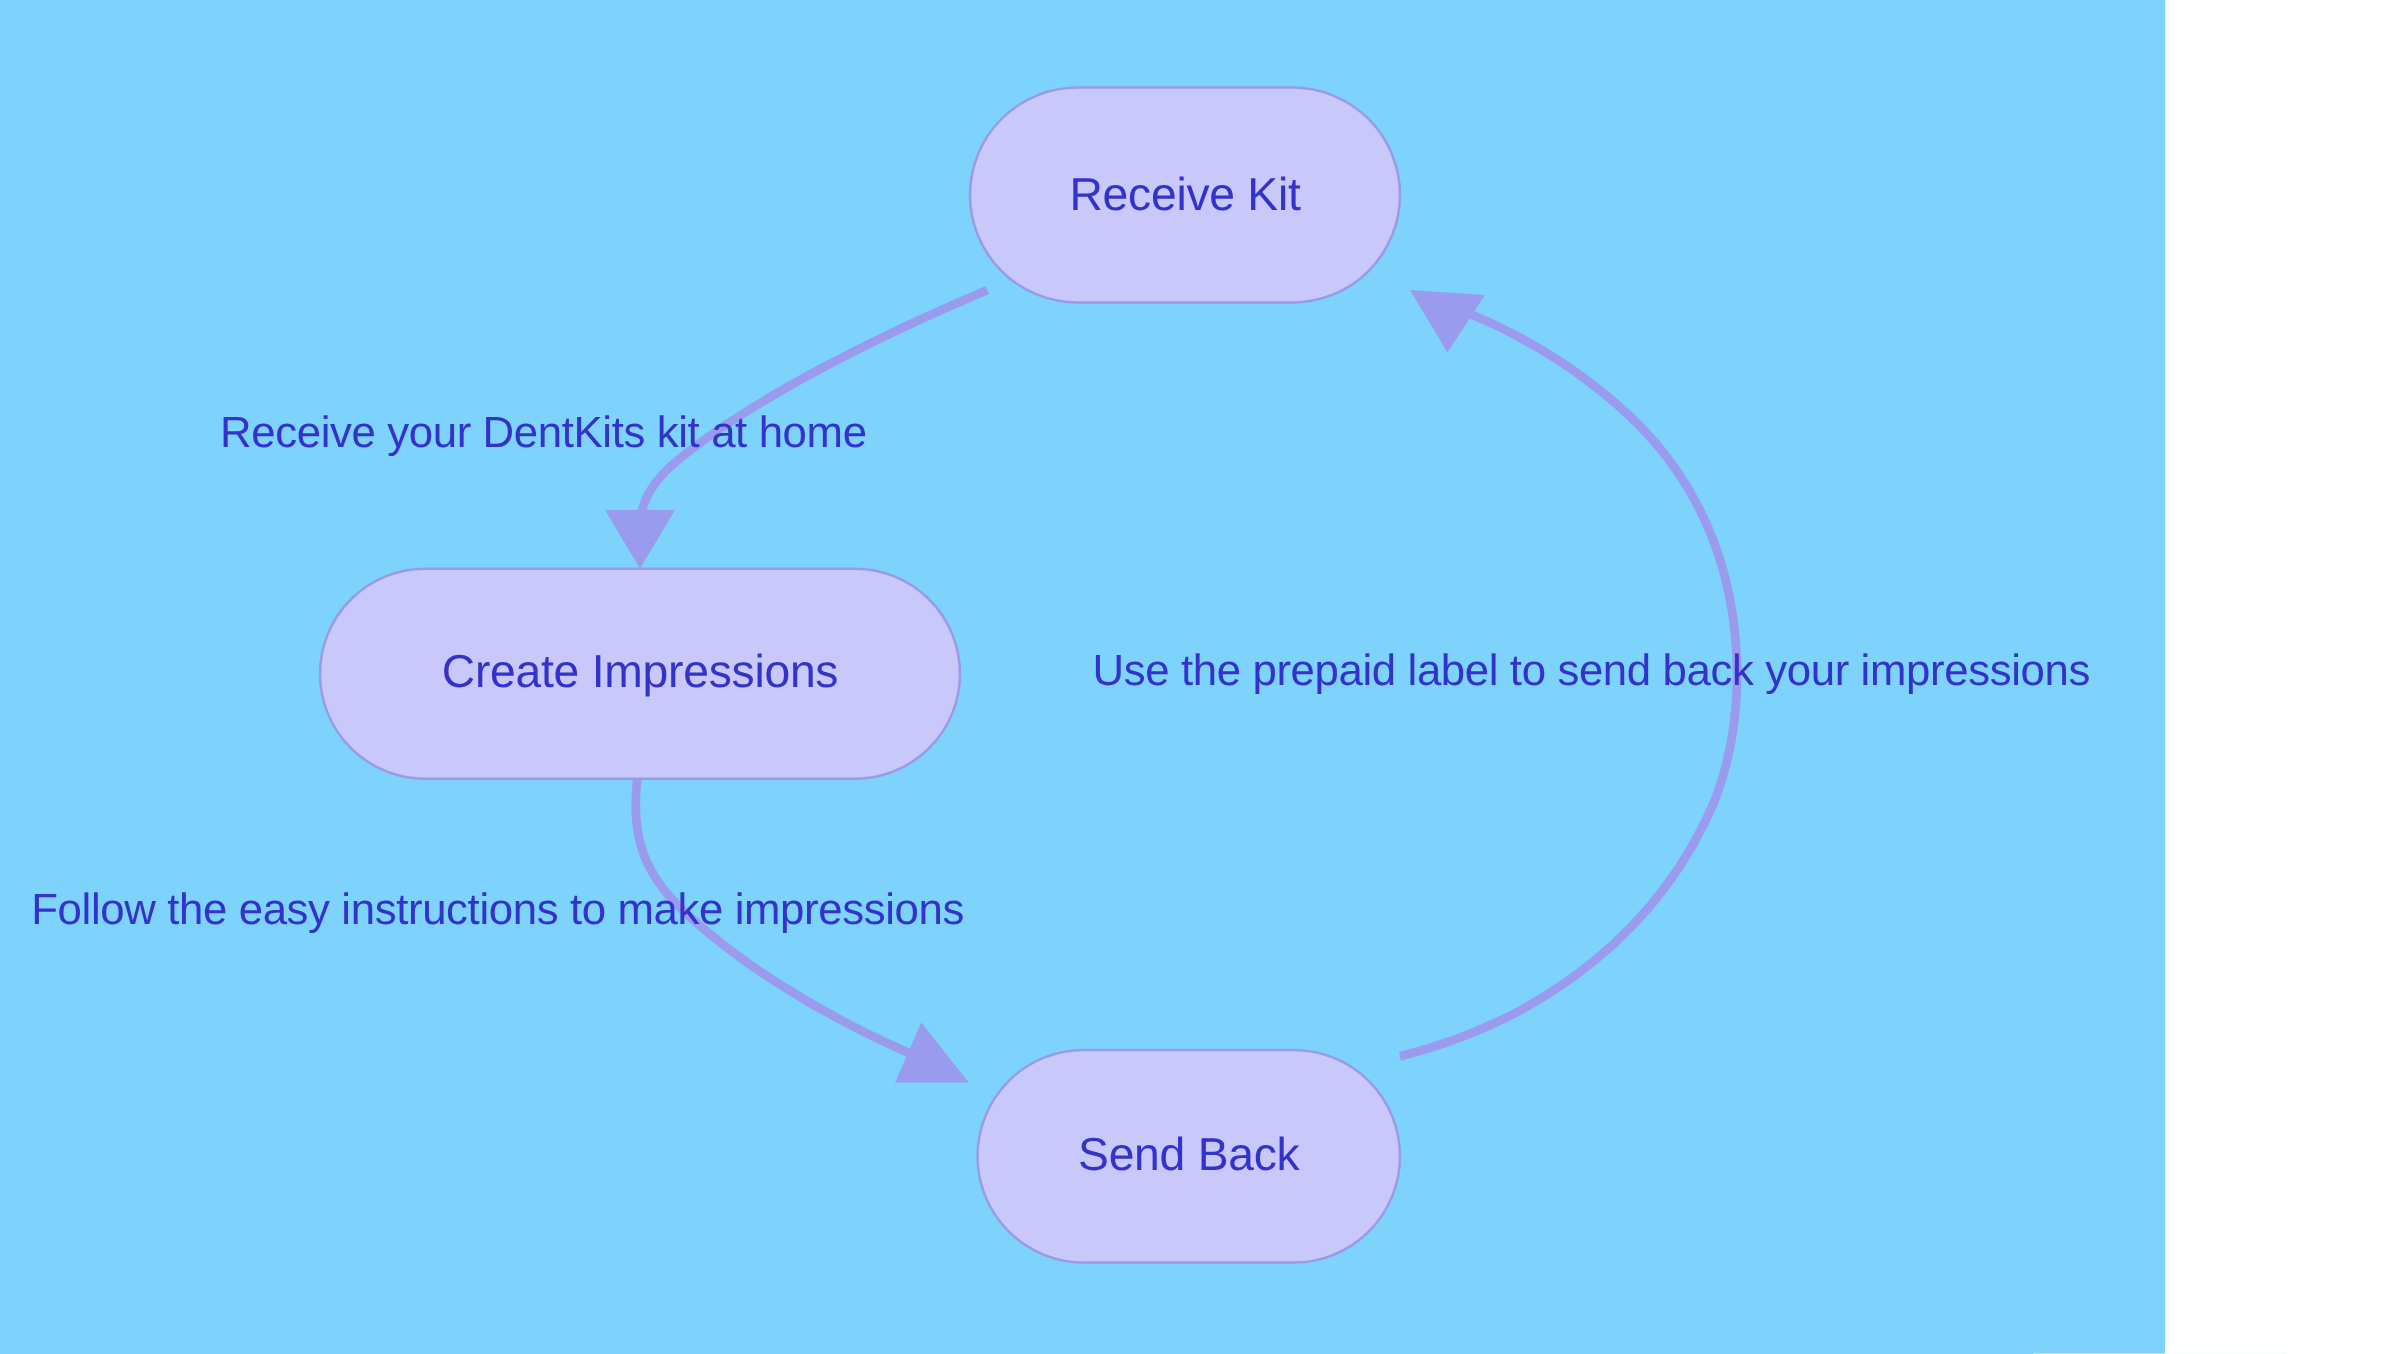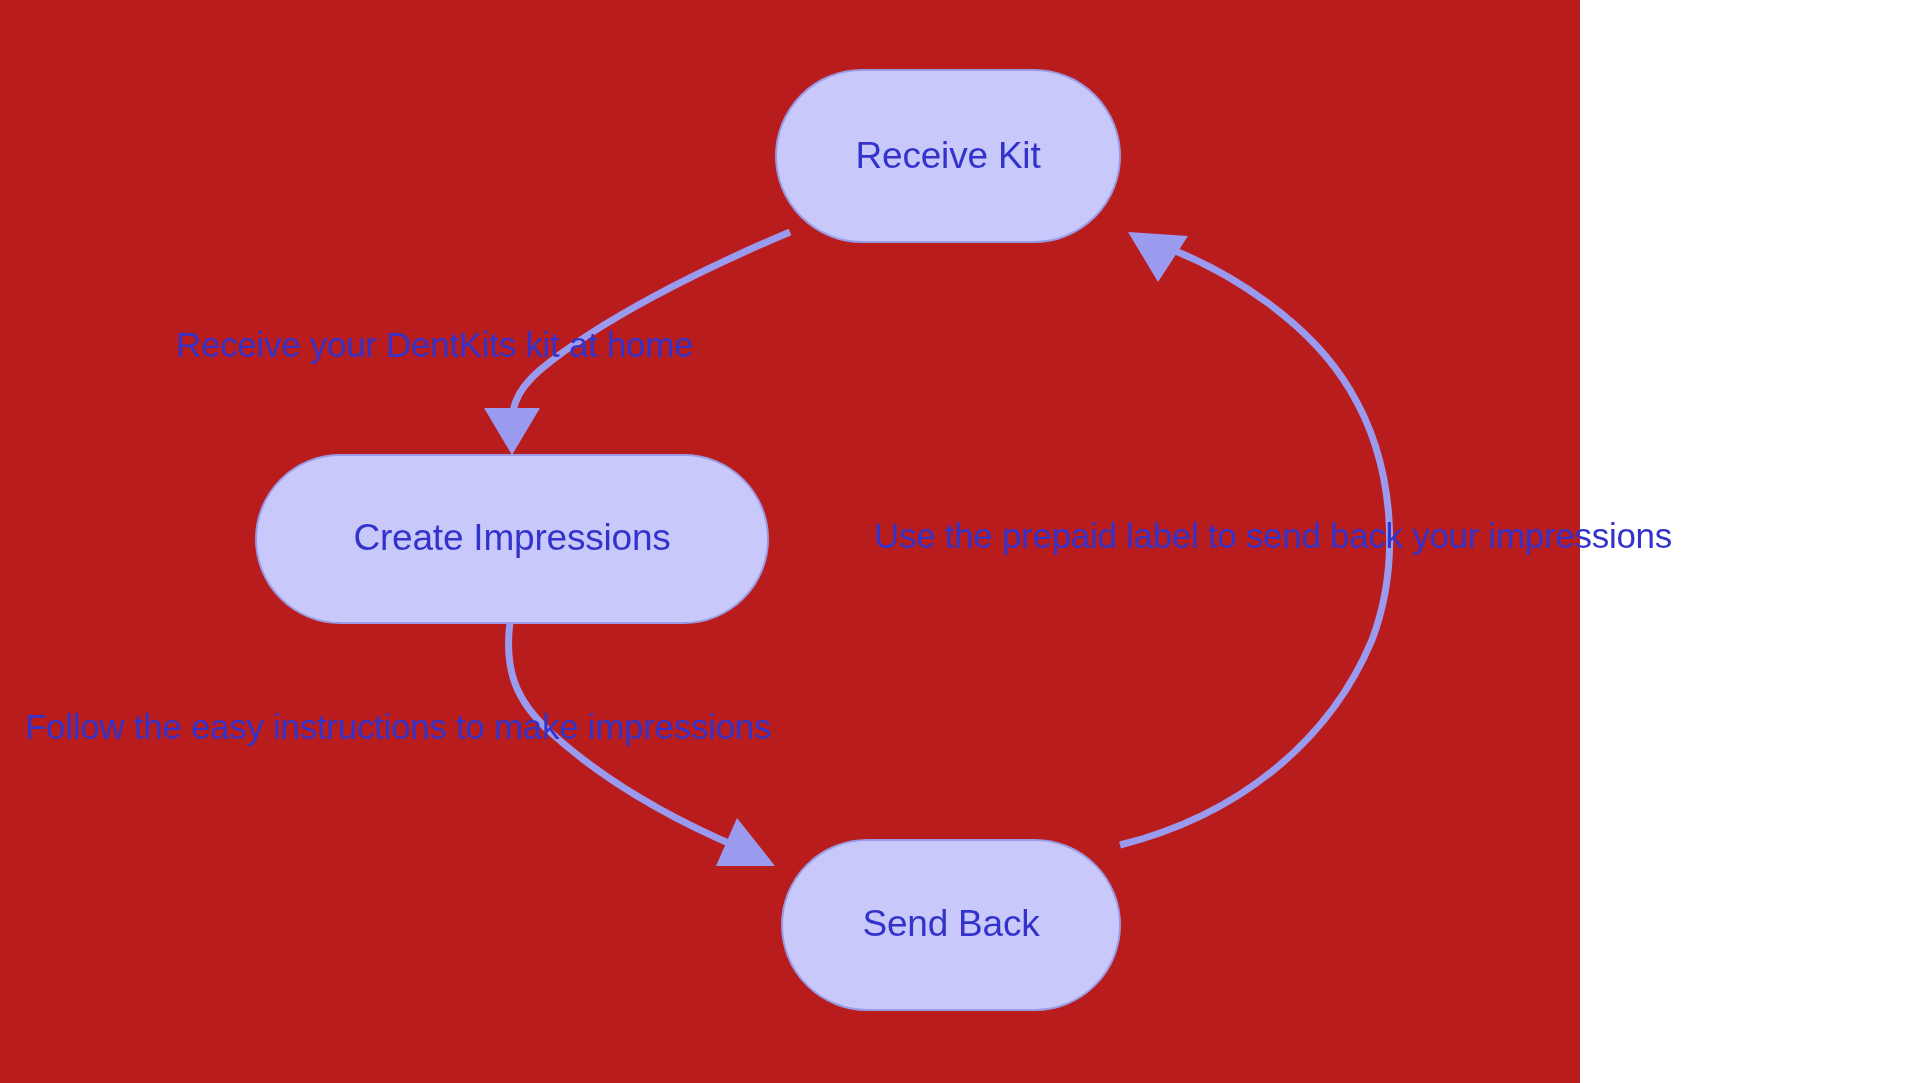--- a/index.html
+++ b/index.html
@@ -9,23 +9,23 @@
     background: #ffffff;
   }
   body {
     width: 1920px;
     height: 1083px;
     overflow: hidden;
     font-family: "Liberation Sans", sans-serif;
   }
   #diagram-root {
     position: relative;
-    width: 1580px;
+    width: 1732px;
     height: 1083px;
-    background: #b91c1c;
+    background: #7dd3fc;
   }
   #flow-svg {
     position: absolute;
     left: 0;
     top: 0;
     width: 1920px;
     height: 1083px;
     display: block;
   }
   .node-shape {

